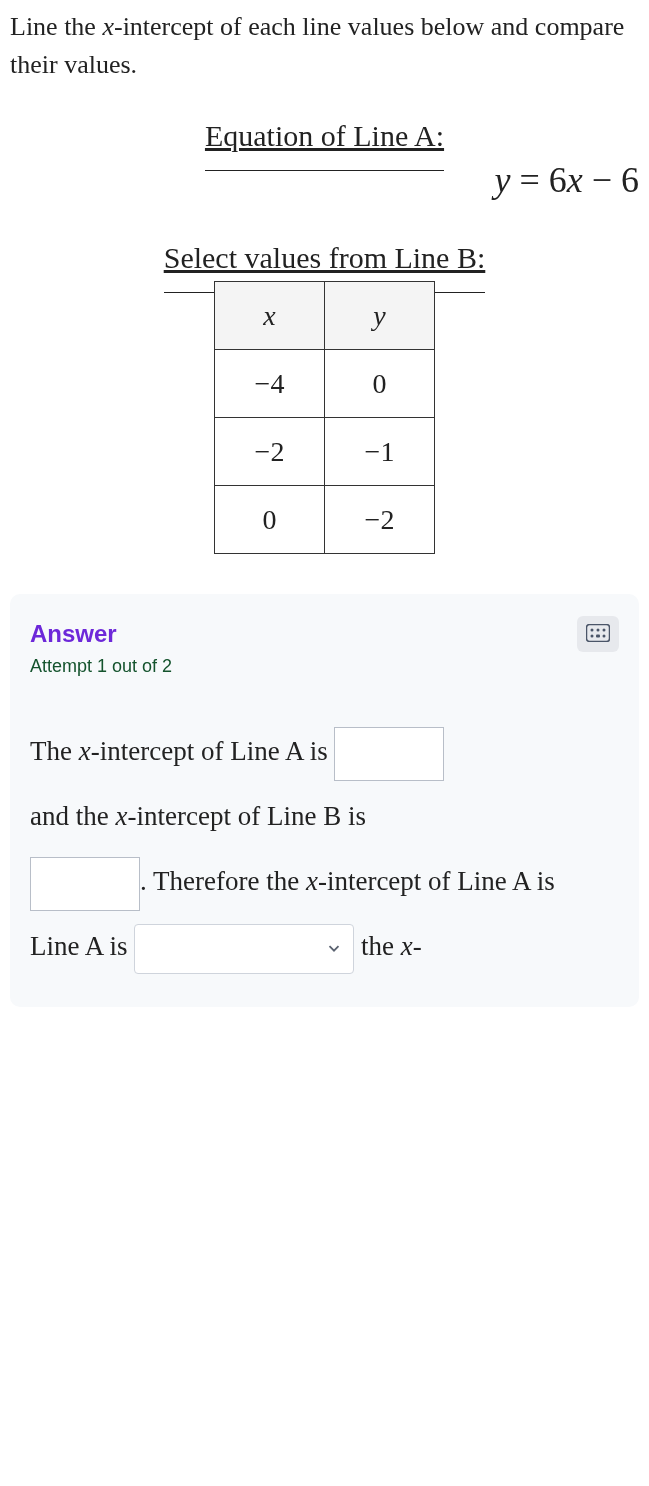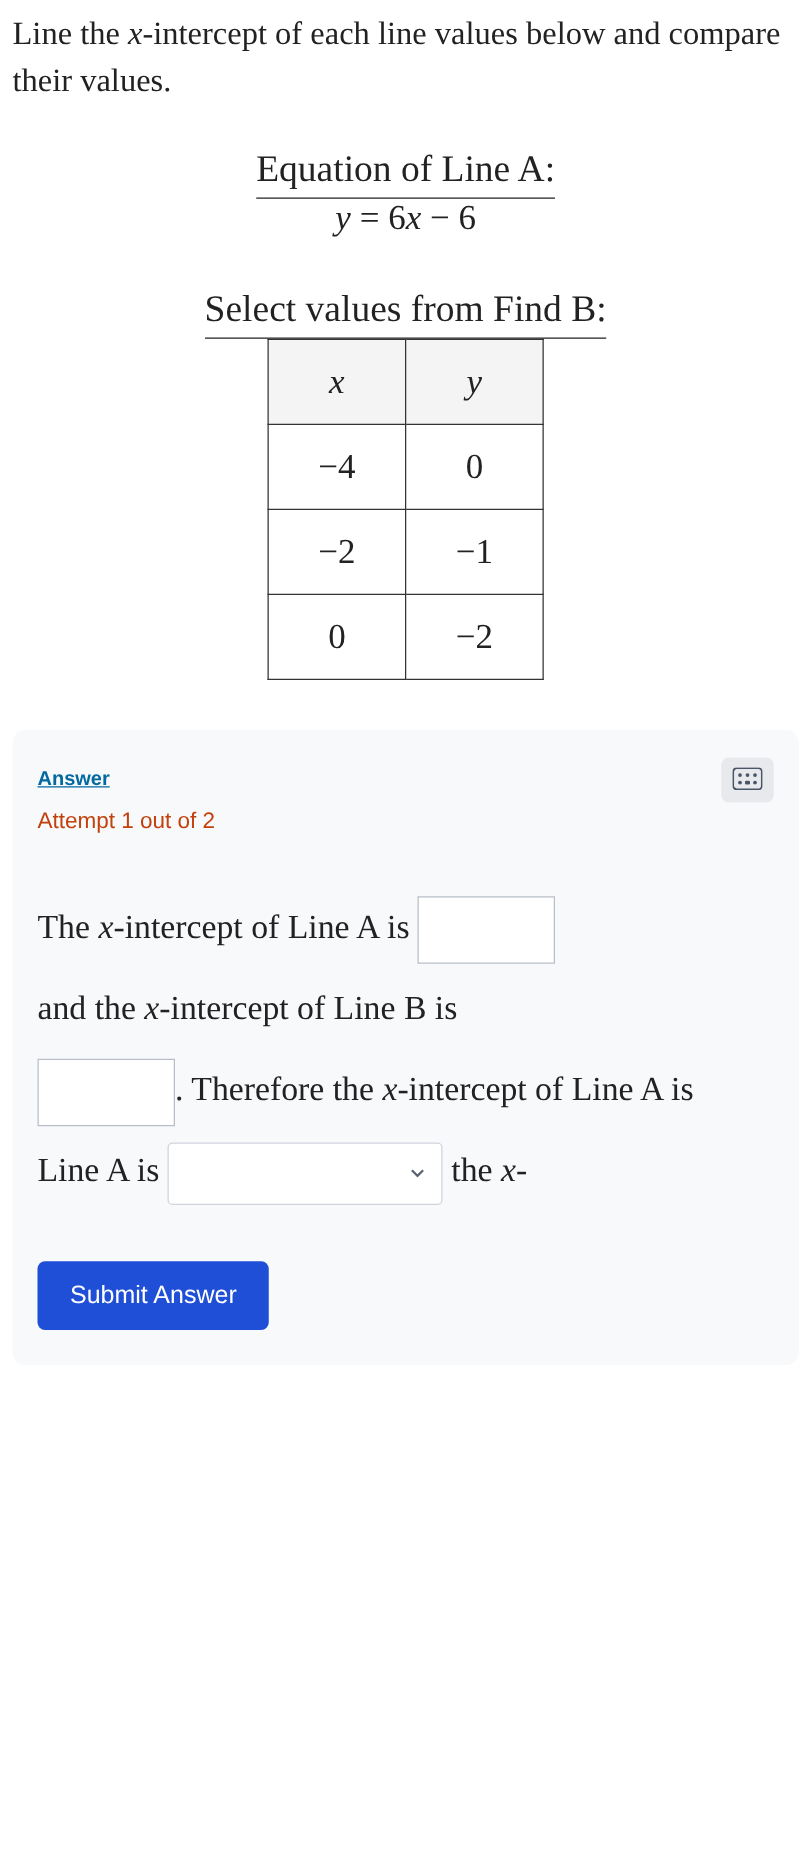--- a/index.html
+++ b/index.html
@@ -15,24 +15,24 @@
   .question {
     line-height: 1.45;
     margin-bottom: 36px;
   }
   .math-var { font-style: italic; font-family: 'Times New Roman', serif; }
   .section-head {
     text-align: center;
     font-size: 30px;
     margin-bottom: 6px;
   }
-  .section-head span { border-bottom: 1.5px solid #222; padding-bottom: 6px; }
+  .section-head span { border-bottom: 1.5px solid #222; padding-bottom: 18px; text-decoration: underline; }
   .equation {
-    text-align: center;
-    font-size: 28px;
+    text-align: right;
+    font-size: 36px;
     font-family: 'Times New Roman', serif;
     margin-bottom: 40px;
   }
   .table-wrap { display:flex; justify-content:center; margin-bottom: 40px; }
   table.value-table {
     border-collapse: collapse;
   }
   table.value-table th, table.value-table td {
     border: 1.5px solid #333;
     width: 110px;
@@ -52,36 +52,35 @@
     padding: 22px 20px 28px 20px;
   }
   .answer-header {
     display:flex;
     justify-content: space-between;
     align-items: center;
   }
   .answer-title {
     font-family: -apple-system, Helvetica, Arial, sans-serif;
     font-weight: 700;
-    font-size: 16px;
-    color: #0369a1;
-    text-decoration: underline;
+    font-size: 24px;
+    color: #6d28d9;
   }
   .keypad-btn {
     width: 42px; height: 36px;
     border-radius: 6px;
     background: #e7e9ed;
     display:flex; align-items:center; justify-content:center;
     cursor:pointer;
   }
   .keypad-btn svg { width: 24px; height: 18px; }
   .attempt {
     font-family: -apple-system, Helvetica, Arial, sans-serif;
     font-size: 18px;
-    color: #c2410c;
+    color: #14532d;
     margin-top: 4px;
     margin-bottom: 42px;
   }
   .answer-body {
     font-size: 27px;
     line-height: 2.4;
   }
   .blank-input {
     display:inline-block;
     vertical-align: middle;
@@ -129,21 +128,21 @@
 </div>
 
 <div class="section-head">
   <span>Equation of Line A:</span>
 </div>
 <div class="equation">
   <span class="math-var">y</span><span> = </span><span>6</span><span class="math-var">x</span><span> − 6</span>
 </div>
 
 <div class="section-head">
-  <span>Select values from Find B:</span>
+  <span>Select values from Line B:</span>
 </div>
 <div class="table-wrap">
   <table class="value-table">
     <tbody>
         <tr>
       <th>x</th>
       <th>y</th>
     </tr>
     <tr>
       <td>−4</td>
@@ -189,14 +188,13 @@
     <span class="select-wrap">
       <span>
         <svg viewBox="0 0 20 20">
             <polyline points="5,8 10,13 15,8" fill="none" stroke="#5a6270" stroke-width="2"></polyline>
           </svg>
       </span>
     </span>
     <span> the </span><span class="math-var">x</span><span>-</span><br>
   </div>
 
-  <button class="submit-btn">Submit Answer</button>
 </div>
 
 </body></html>

